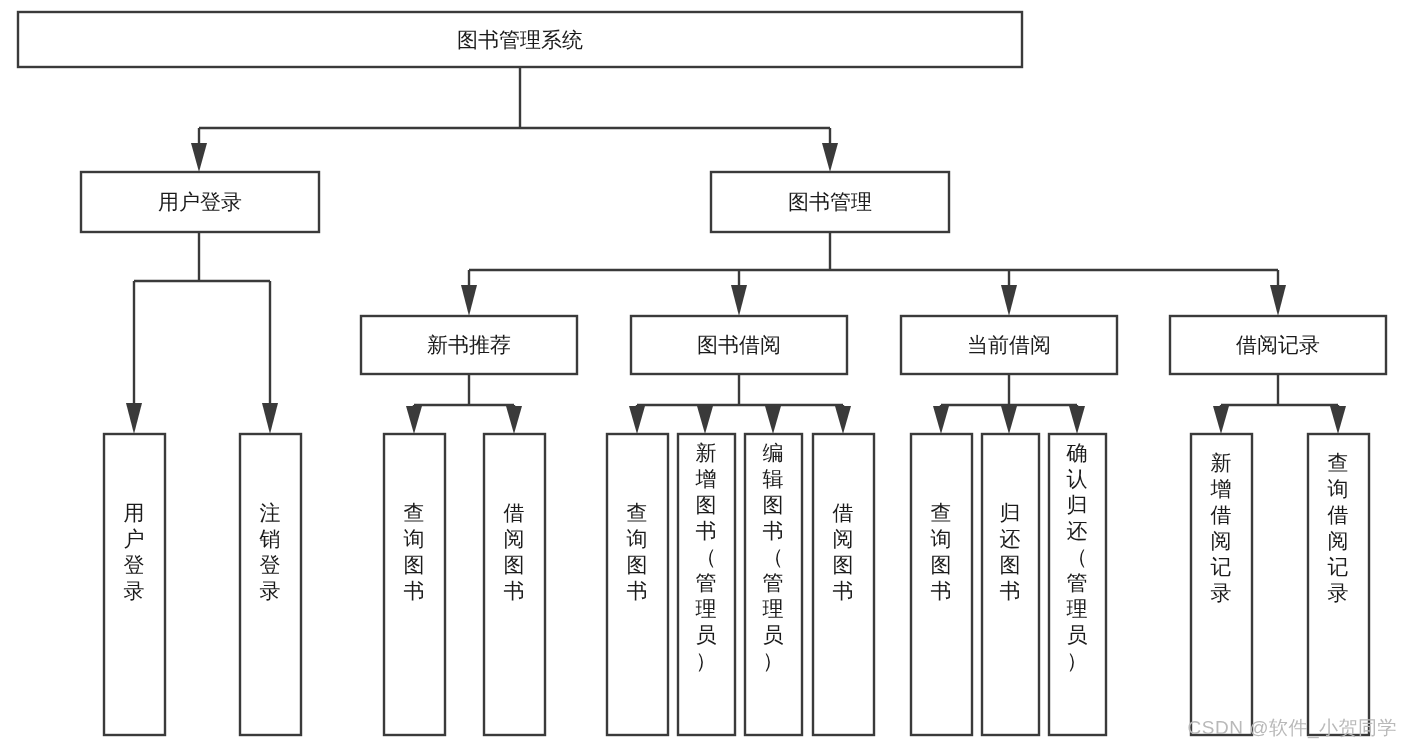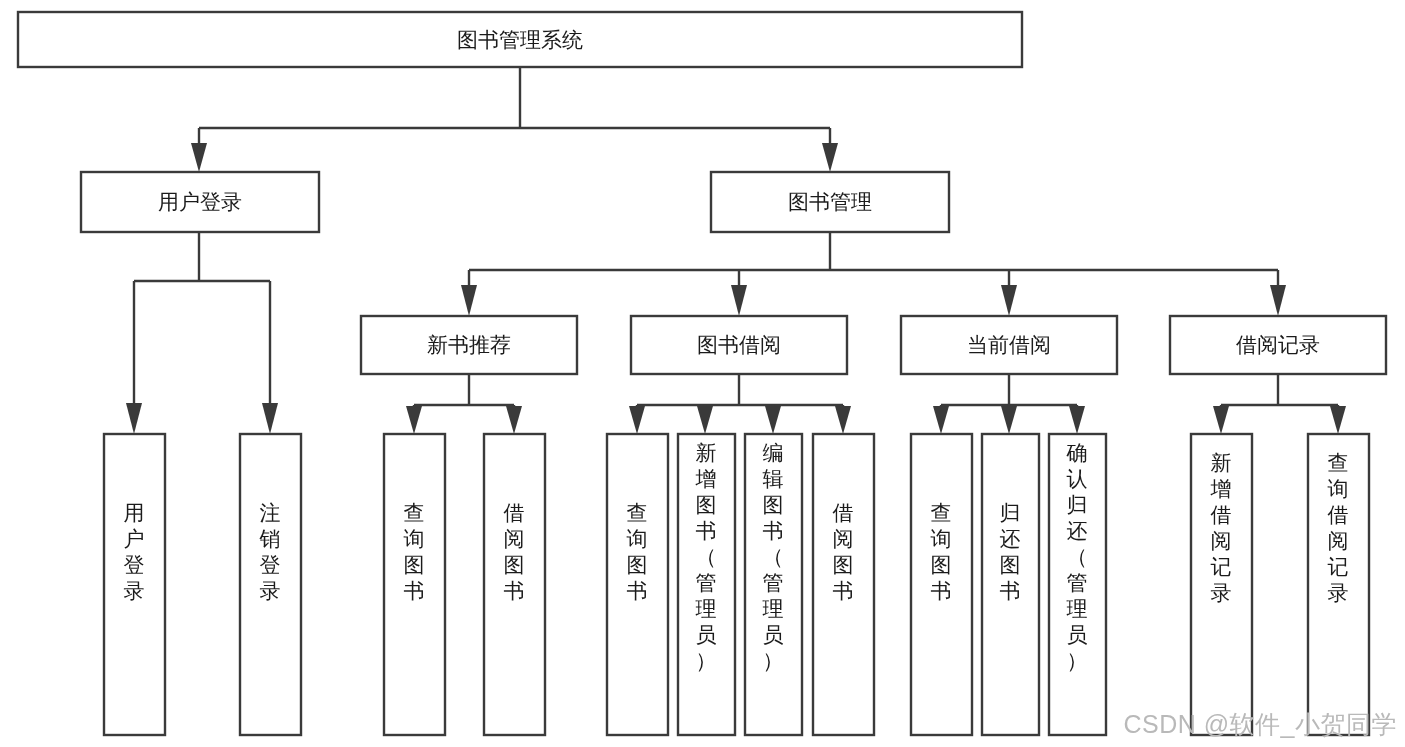--- a/index.html
+++ b/index.html
@@ -54,21 +54,21 @@
     font-family: "Liberation Sans", "DejaVu Sans", sans-serif;
     font-size: 21px;
     fill: #1b1b1b;
     text-anchor: middle;
   }
   .watermark-text {
     position: absolute;
     right: 8px;
     bottom: 6px;
     font-family: "Liberation Sans", "DejaVu Sans", sans-serif;
-    font-size: 25px;
+    font-size: 19px;
     color: #b9b9b9;
     letter-spacing: 0.5px;
     white-space: nowrap;
     user-select: none;
   }
 </style>
 </head>
 <body>
 
 <div id="diagram-root">

